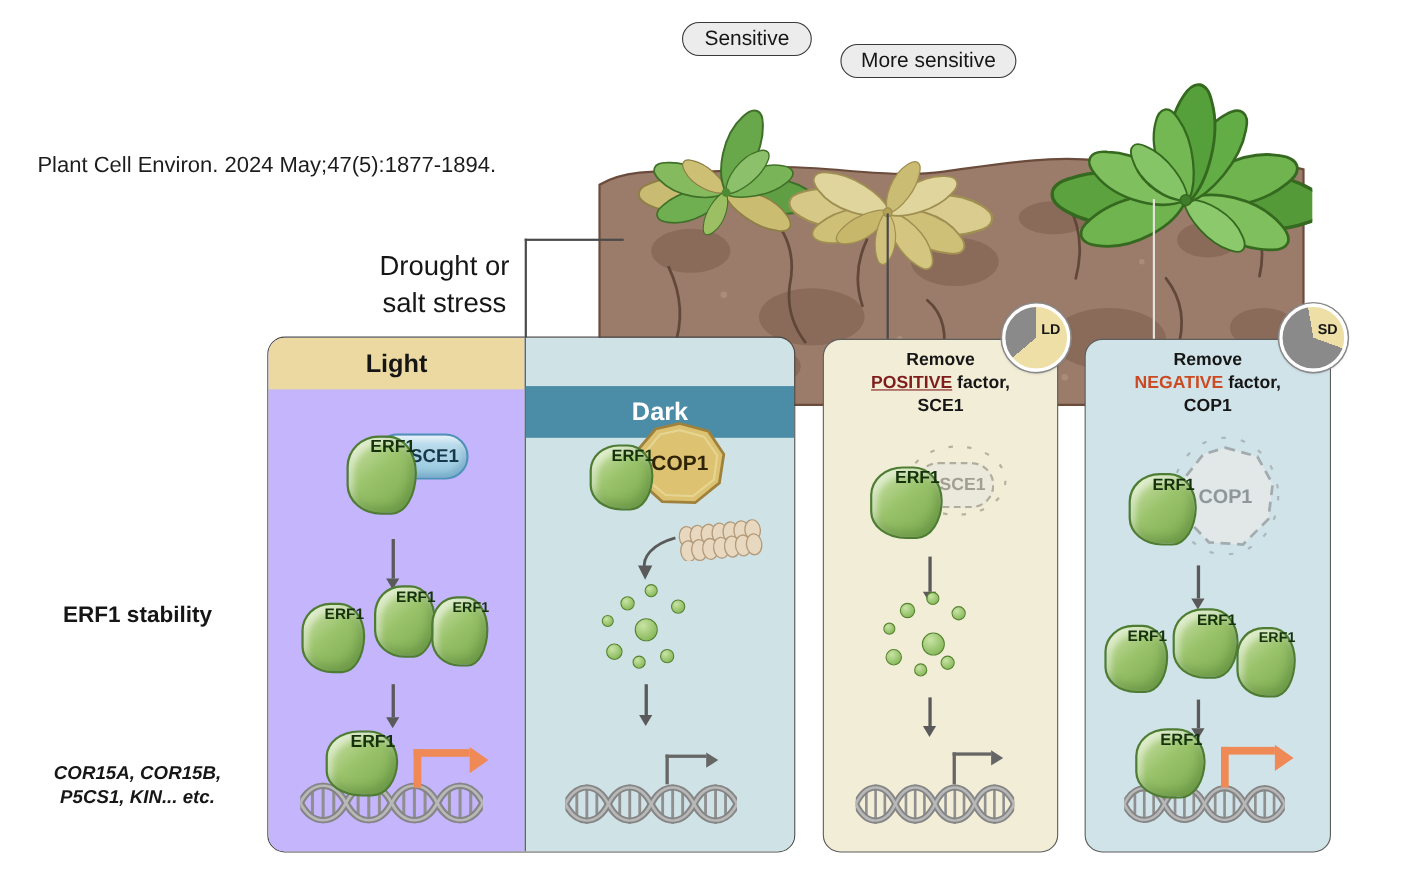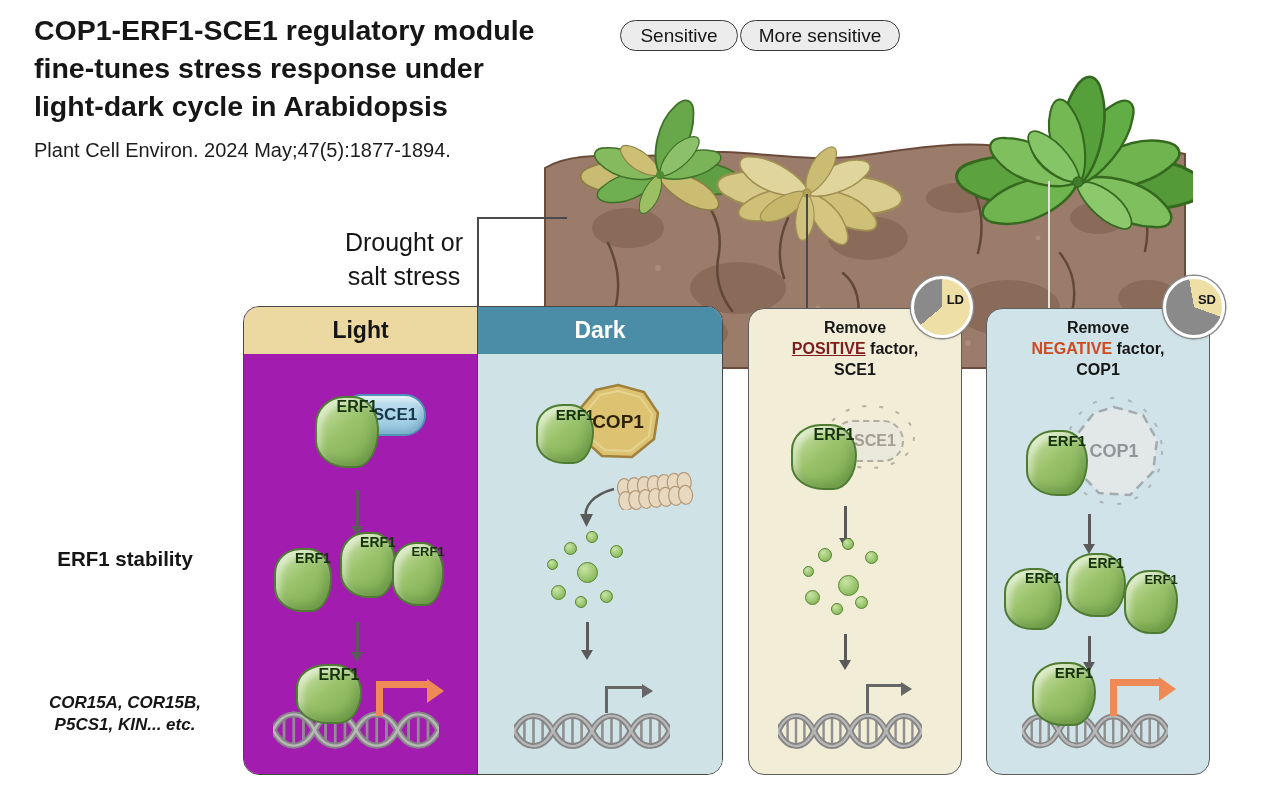--- a/index.html
+++ b/index.html
@@ -18,25 +18,25 @@
   
   .cline{position:absolute;background:#4a4a4a;}
   .cline.light{background:#e4e2dd;}
 
   .stress{position:absolute;left:336px;top:226px;width:136px;text-align:center;font-size:25px;line-height:1.35;color:#161616;}
 
   
   .panel-ld{position:absolute;left:243px;top:306px;width:480px;height:469px;border:1.6px solid #474747;border-radius:16px;
             overflow:hidden;display:flex;box-sizing:border-box;}
   .half{height:100%;box-sizing:border-box;}
-  .half.light{width:233px;background:#a21caf;}
+  .half.light{width:233px;background:#c4b5fd;}
   .half.dark{flex:1;background:#cfe2e6;border-left:1.6px solid #474747;}
   .phead{height:47px;display:flex;align-items:center;justify-content:center;font-size:23px;font-weight:700;}
   .phead.light{background:#ecd9a1;color:#151515;}
-  .phead.dark{background:#4b8ca6;color:#ffffff;}
+  .phead.dark{background:#4b8ca6;color:#ffffff;margin-top:44px;}
 
   .panel-card{position:absolute;top:308px;height:467px;border:1.6px solid #5d5d5d;border-radius:16px;box-sizing:border-box;}
   .panel-card.cream{background:#f2edd6;}
   .panel-card.blue{background:#d0e3e8;}
   .ptitle{position:absolute;width:100%;top:9px;text-align:center;font-size:16px;font-weight:700;line-height:1.3;color:#161616;}
   .pos{color:#7f1d1d;text-decoration:underline;}
   .neg{color:#cc4a21;}
 
   
   .pbadge{position:absolute;width:56px;height:56px;border-radius:50%;border:3px solid #ffffff;
@@ -94,31 +94,26 @@
   .xmark{position:absolute;color:#ed6a3e;font-weight:700;font-size:28px;line-height:1;z-index:9;}
 
   .dna{position:absolute;}
   svg{display:block;}
 </style>
 </head>
 <body>
 
 <div class="stage">
 
-  <div class="title">
-    <span>COP1-ERF1-SCE1 regulatory module</span><br>
-    <span>fine-tunes stress response under</span><br>
-    <span>light-dark cycle in Arabidopsis</span>
-  </div>
   <div class="cite">Plant Cell Environ. 2024 May;47(5):1877-1894.</div>
 
   <div class="pill" style="left:620px;width:86px;">
       <span>Sensitive</span>
     </div>
-  <div class="pill" style="left:740px;width:128px;">
+  <div class="pill" style="left:764px;width:128px;margin-top:20px;">
       <span>More sensitive</span>
     </div>
 
   <svg class="abs" style="left:538px;top:68px;z-index:1;" width="655" height="308" viewBox="0 0 655 308">
     <defs>
       <path id="leaf" d="M0,0 C9,-10 32,-14 47,-6 C55,-2 55,4 46,7 C31,13 9,9 0,2 Z"></path>
     </defs>
 
     <path d="M7,100 C40,80 90,92 140,86 C200,78 260,96 320,88 C380,80 430,70 490,82 C540,92 600,74 647,86 L647,300 L7,300 Z" fill="#9b7b69" stroke="#6b4c3c" stroke-width="2"></path>
     <g fill="#6f5242" opacity="0.38">

